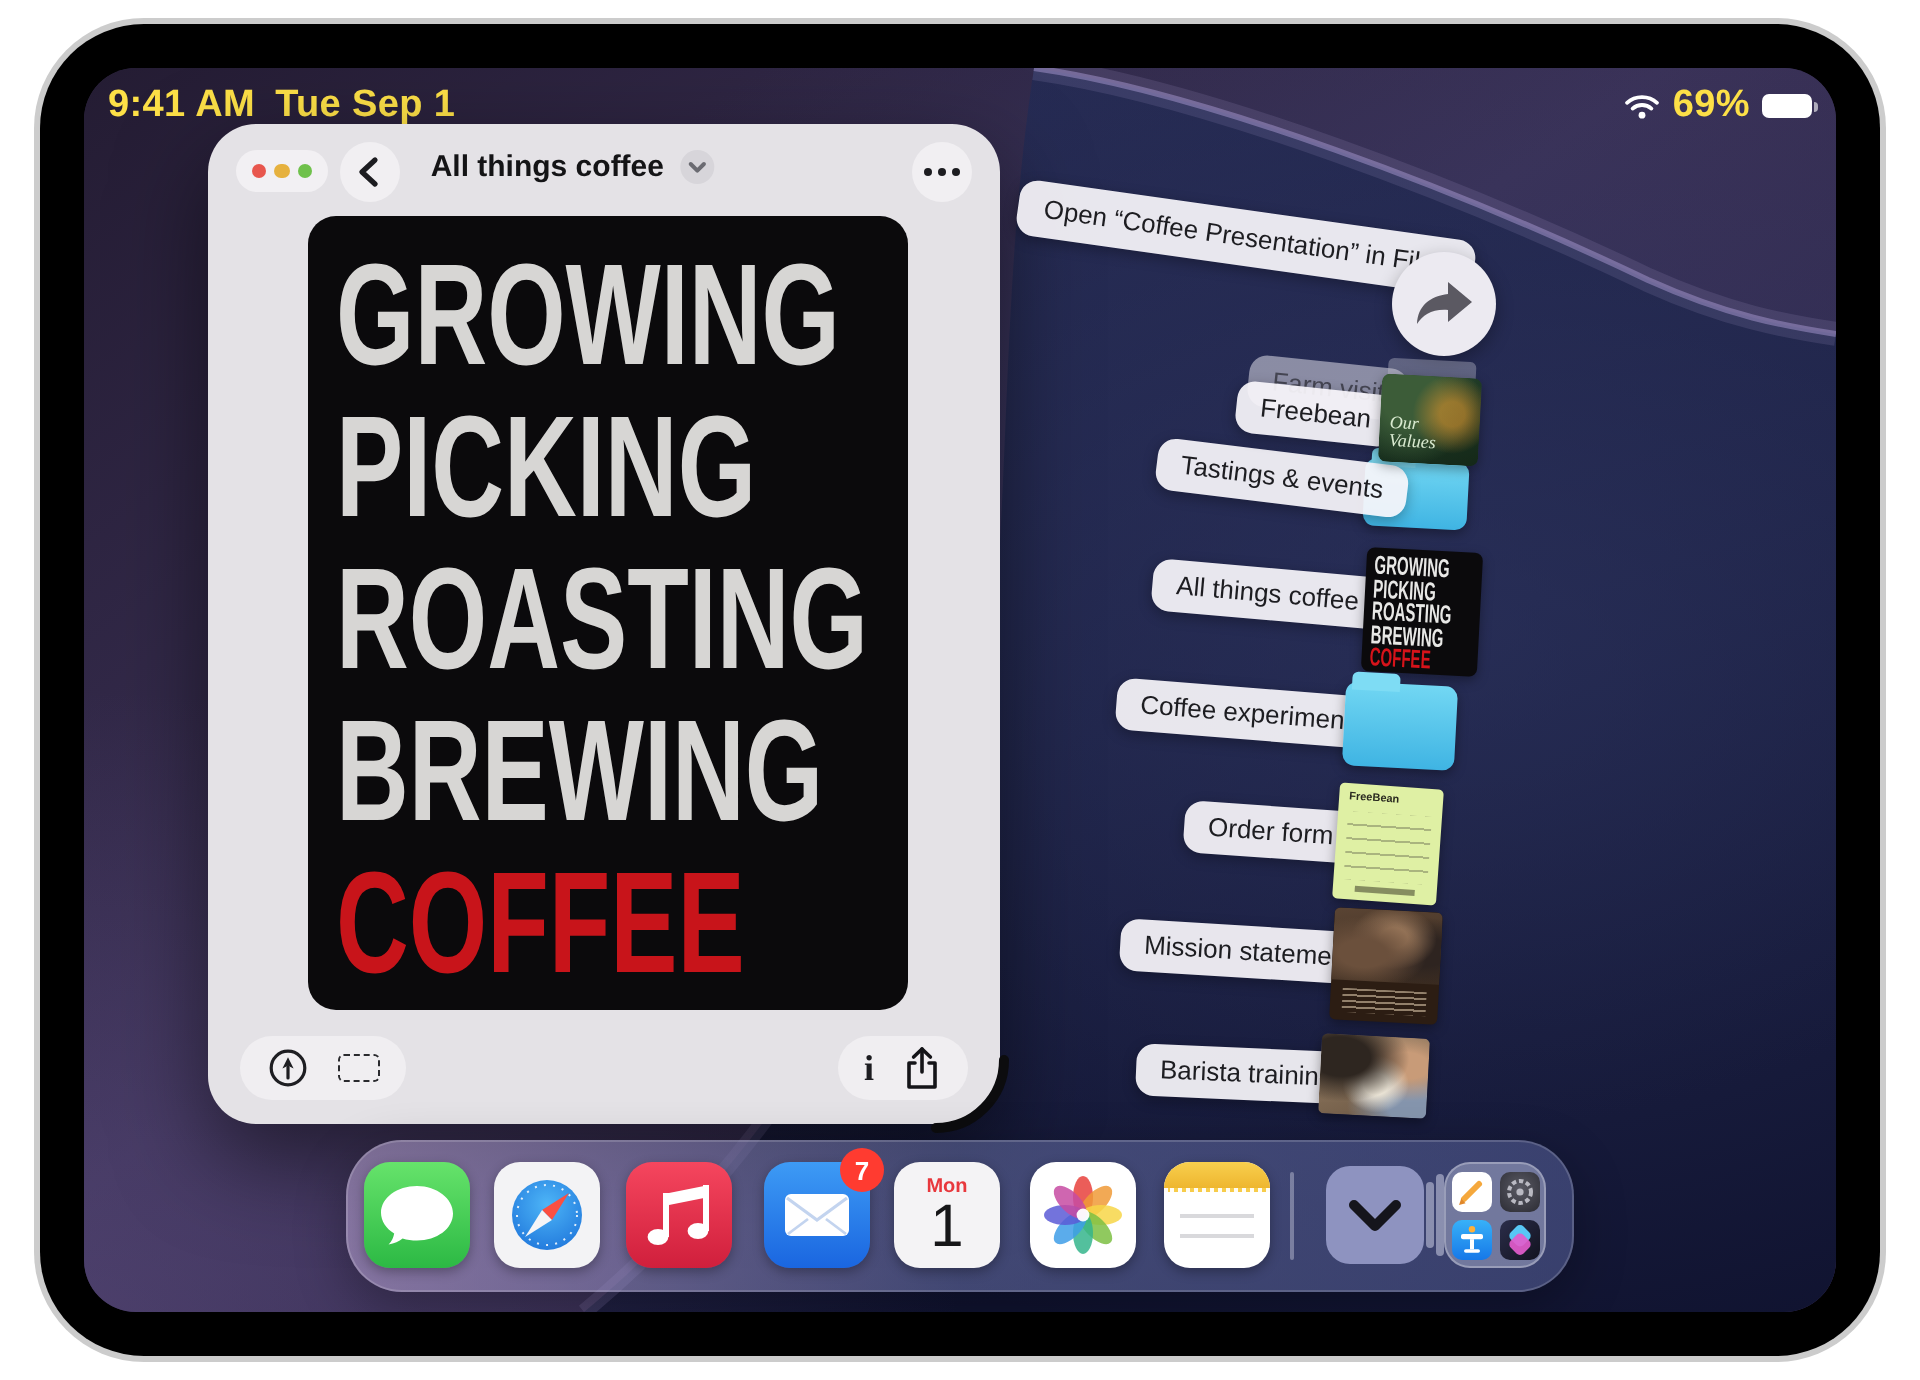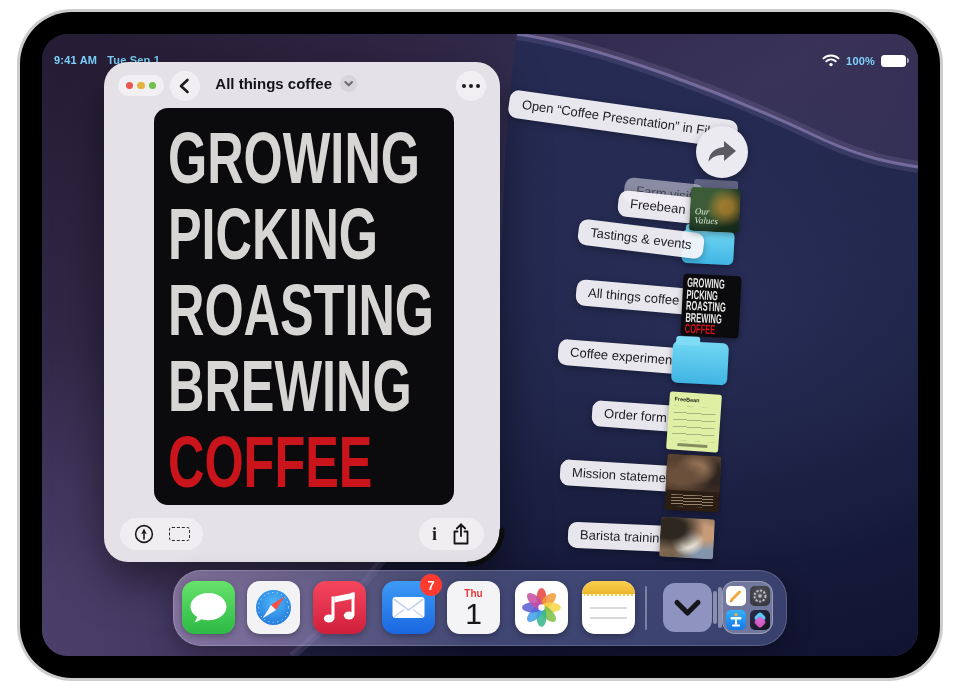--- a/index.html
+++ b/index.html
@@ -7,22 +7,22 @@
   .page { position:relative; width:960px; height:690px; }
 
   
   .device { position:absolute; left:20px; top:12px; width:920px; height:666px;
             background:#000; border-radius:52px; box-shadow:0 0 0 3px #cccccc; }
   .screen { position:absolute; left:22px; top:22px; width:876px; height:622px;
             border-radius:26px; overflow:hidden; background:#2e2544; }
   .wallpaper { position:absolute; inset:0; }
 
   
-  .statusbar { position:absolute; top:6px; left:0; right:0; height:20px; color:#7dd3fc;
-               font-size:11px; font-weight:700; letter-spacing:.2px;margin-top:12px; }
+  .statusbar { position:absolute; top:6px; left:0; right:0; height:20px; color:#fde047;
+               font-size:19px; font-weight:700; letter-spacing:.2px; }
   .sb-left { position:absolute; left:12px; top:2px; display:flex; gap:10px; }
   .sb-right { position:absolute; right:12px; top:2px; display:flex; gap:6px; align-items:center; }
   .battery { position:relative; width:25px; height:12px; border-radius:3.5px; background:#fff; }
   .battery:after { content:""; position:absolute; right:-3px; top:3.5px; width:2px; height:5px;
                    background:rgba(255,255,255,.6); border-radius:0 2px 2px 0; }
 
   
   .ql-window { position:absolute; left:62px; top:28px; width:396px; height:500px;
                background:#e4e2e6; border-radius:24px; box-shadow:0 18px 45px rgba(0,0,0,.5); }
   .tl-pill { position:absolute; left:14px; top:13px; width:46px; height:21px; border-radius:11px;
@@ -167,21 +167,21 @@
         <div class="sb-left">
           <span>9:41 AM</span>
           <span>Tue Sep 1</span>
         </div>
         <div class="sb-right">
           <svg width="18" height="13" viewBox="0 0 18 13">
             <path d="M1.5 4.4 C5.6 .6 12.4 .6 16.5 4.4" fill="none" stroke="#fff" stroke-width="1.9" stroke-linecap="round"></path>
             <path d="M4.3 7.3 C7 4.9 11 4.9 13.7 7.3" fill="none" stroke="#fff" stroke-width="1.9" stroke-linecap="round"></path>
             <circle cx="9" cy="10.6" r="1.7" fill="#fff"></circle>
           </svg>
-          <span>100%</span>
+          <span>69%</span>
           <span class="battery"></span>
         </div>
       </div>
 
       <div class="ql-window">
         <div class="tl-pill">
           <span class="tl-dot" style="background:#e8564d"></span>
           <span class="tl-dot" style="background:#e6b13e"></span>
           <span class="tl-dot" style="background:#6fc14b"></span>
         </div>
@@ -337,21 +337,21 @@
         <div class="app" style="left:209px; background:linear-gradient(180deg,#3d9bf5,#1a66e0);">
           <svg width="53" height="53" viewBox="0 0 53 53">
             <rect x="10.5" y="16" width="32" height="21" rx="3" fill="#fff"></rect>
             <path d="M11.5 18 L26.5 29 L41.5 18" fill="none" stroke="#c3d4ef" stroke-width="1.6"></path>
             <path d="M12 36 L22 28.5 M41 36 L31 28.5" fill="none" stroke="#c3d4ef" stroke-width="1.4"></path>
           </svg>
           <span class="badge">7</span>
         </div>
 
         <div class="app" style="left:274px; background:#f4f3f5;">
-          <span class="cal-wd">Thu</span>
+          <span class="cal-wd">Mon</span>
           <span class="cal-day">1</span>
         </div>
 
         <div class="app" style="left:342px; background:#ffffff;">
           <svg width="53" height="53" viewBox="0 0 53 53">
             <g transform="translate(26.5,26.5)">
               <ellipse transform="rotate(0) translate(0,-9)" rx="5" ry="10.5" fill="#e8413c" fill-opacity=".85"></ellipse>
               <ellipse transform="rotate(45) translate(0,-9)" rx="5" ry="10.5" fill="#f09a37" fill-opacity=".85"></ellipse>
               <ellipse transform="rotate(90) translate(0,-9)" rx="5" ry="10.5" fill="#f7d648" fill-opacity=".85"></ellipse>
               <ellipse transform="rotate(135) translate(0,-9)" rx="5" ry="10.5" fill="#7cc043" fill-opacity=".85"></ellipse>

